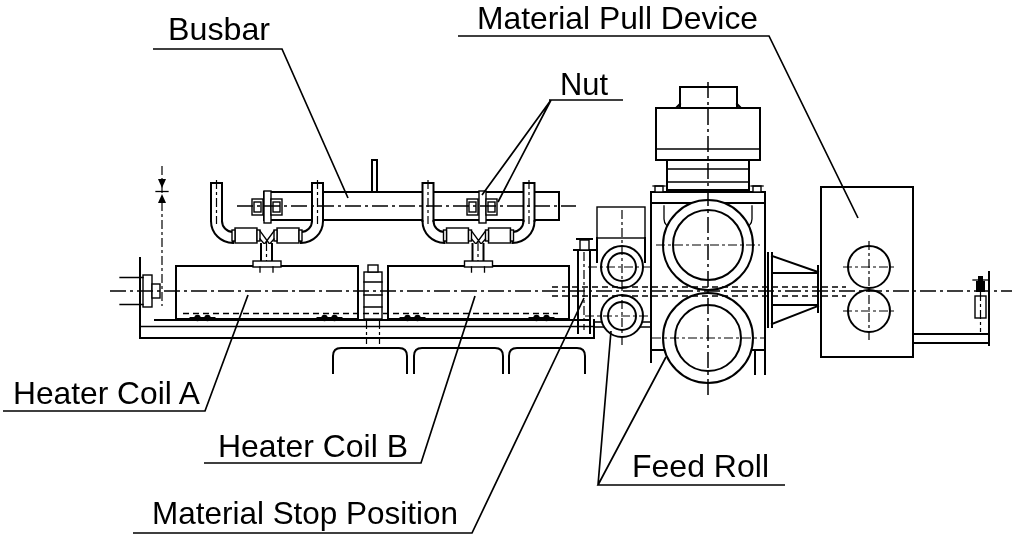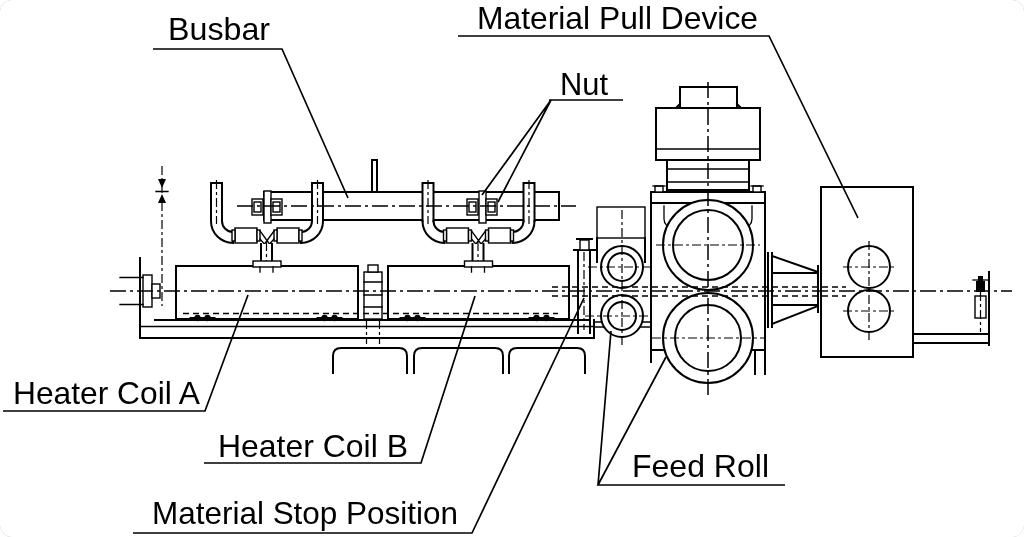--- a/index.html
+++ b/index.html
@@ -1,16 +1,16 @@
 <!DOCTYPE html>
 <html><head>
 <meta charset="utf-8">
 <style>
   html,body{margin:0;padding:0;background:#ffffff;}
-  .canvas{width:1024px;height:537px;background:#a3a3a3;overflow:hidden;border-radius:12px;}
+  .canvas{width:1024px;height:537px;background:#a3a3a3;overflow:hidden;}
   svg .s2{stroke:#000;stroke-width:2;fill:none;stroke-linecap:square;}
   svg .s1{stroke:#000;stroke-width:1.3;fill:none;stroke-linecap:square;}
   svg .wf{fill:#fff;stroke:#000;stroke-width:2;}
   svg .wf1{fill:#fff;stroke:#000;stroke-width:1.4;}
   svg .wo{fill:#fff;stroke:none;}
   svg .cl{stroke:#000;stroke-width:1.5;fill:none;stroke-dasharray:16 4 3 4;}
   svg .cls{stroke:#000;stroke-width:1.2;fill:none;stroke-dasharray:9 3 3 3;}
   svg .hd{stroke:#000;stroke-width:1.4;fill:none;stroke-dasharray:6 4;}
   svg .fl{fill:#000;stroke:none;}
   svg .ldr{stroke:#000;stroke-width:1.7;fill:none;}

